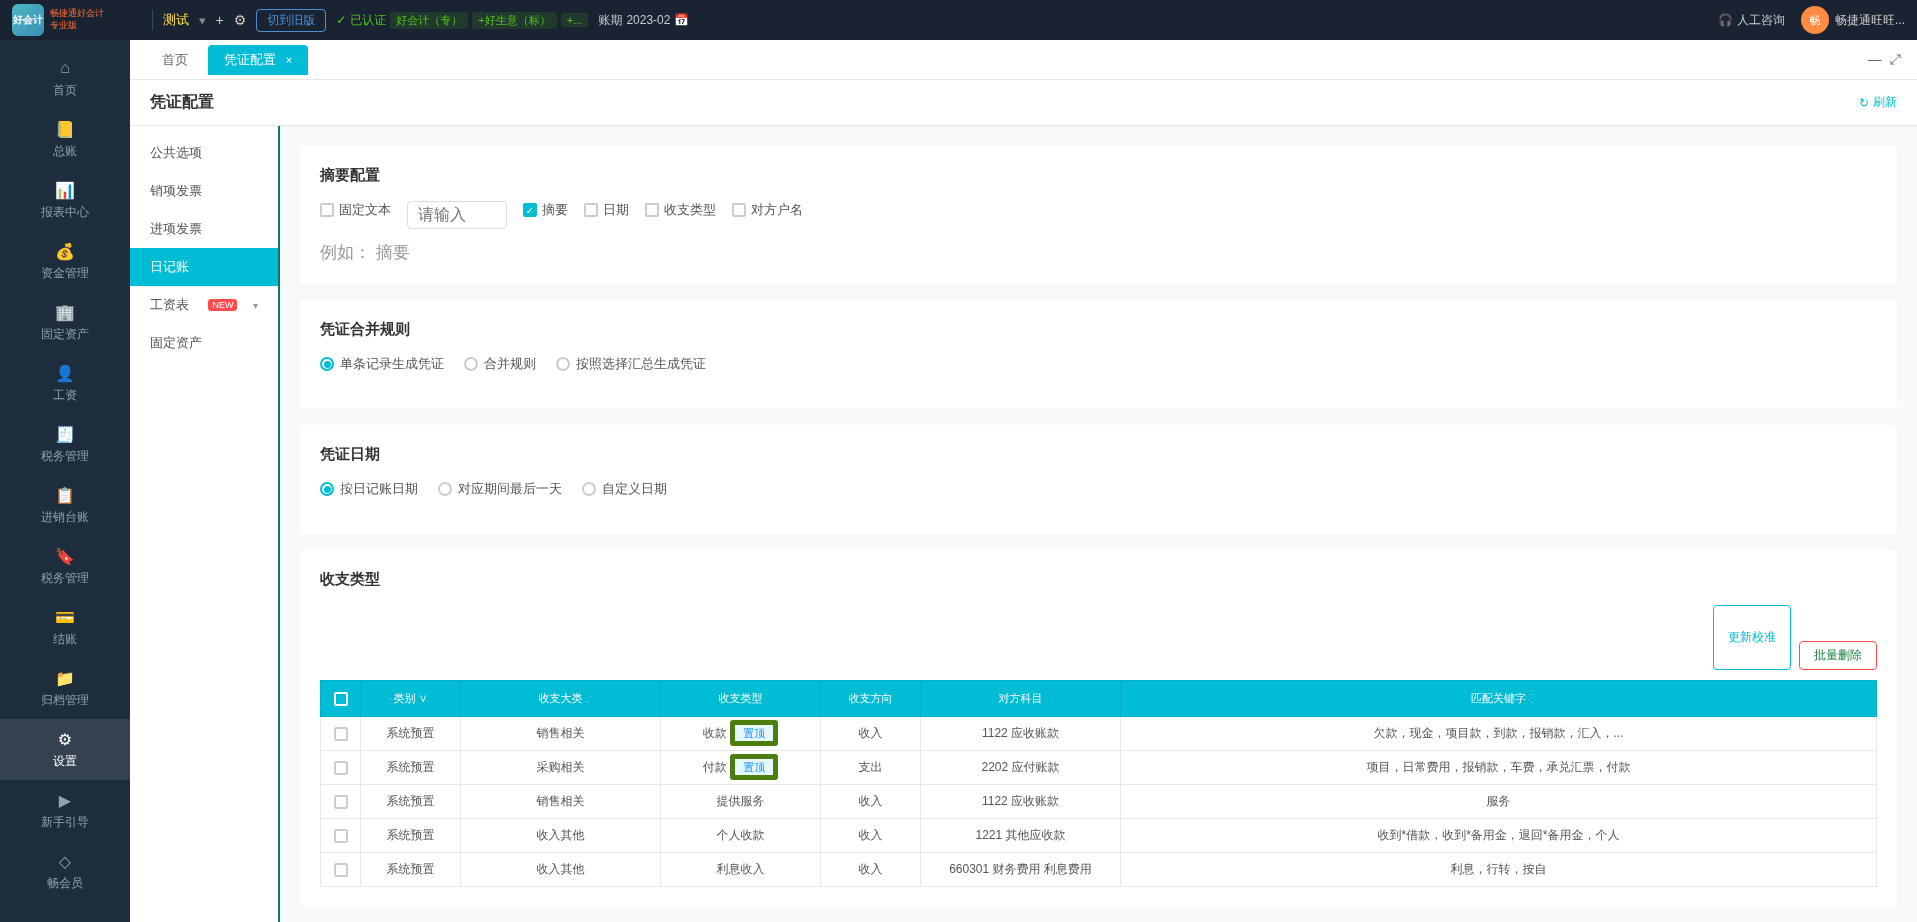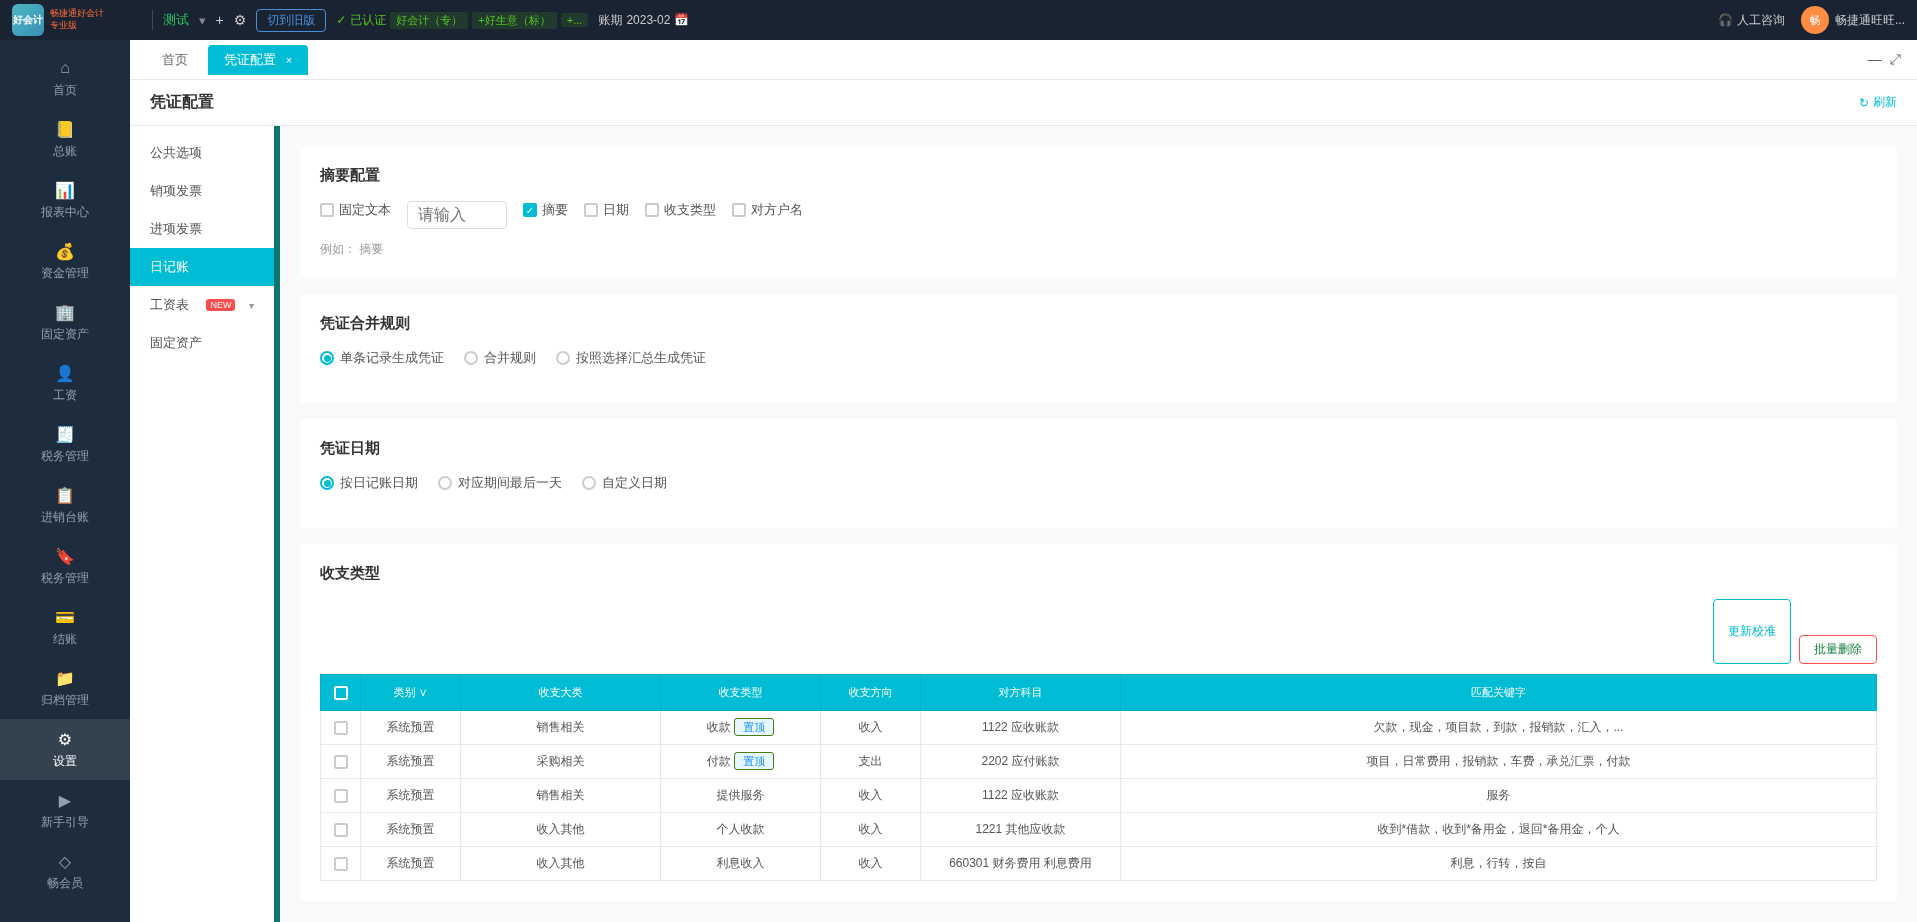--- a/index.html
+++ b/index.html
@@ -5,21 +5,21 @@
     * { margin: 0; padding: 0; box-sizing: border-box; }
     body { font-family: 'Microsoft YaHei', sans-serif; font-size: 13px; background: #f0f2f5; color: #333; width: 1917px; min-height: 922px; overflow-x: hidden; }
 
     
     .topbar { height: 40px; background: #1a2332; display: flex; align-items: center; padding: 0 12px; gap: 10px; color: #ccc; }
     .topbar-logo { display: flex; align-items: center; gap: 6px; width: 130px; }
     .logo-icon { width: 32px; height: 32px; background: linear-gradient(135deg, #4cb8c4, #3a8fb5); border-radius: 6px; display: flex; align-items: center; justify-content: center; color: white; font-size: 10px; font-weight: bold; }
     .logo-text { color: white; font-size: 12px; line-height: 1.3; }
     .logo-text span { display: block; color: #ff6b35; font-size: 9px; }
     .topbar-divider { width: 1px; height: 20px; background: #3a4a5c; }
-    .topbar-company { color: #22c55e; font-size: 13px; }
+    .topbar-company { color: #fde047; font-size: 13px; }
     .topbar-arrow { color: #888; cursor: pointer; }
     .topbar-btn-switch { background: transparent; border: 1px solid #4a90d9; color: #4a90d9; padding: 2px 10px; border-radius: 4px; cursor: pointer; font-size: 12px; }
     .topbar-tag { display: flex; align-items: center; gap: 4px; color: #52c41a; font-size: 12px; }
     .topbar-tag-item { background: rgba(82,196,26,0.15); color: #52c41a; padding: 1px 6px; border-radius: 3px; font-size: 11px; }
     .topbar-period { color: #ccc; font-size: 12px; display: flex; align-items: center; gap: 4px; }
     .topbar-right { margin-left: auto; display: flex; align-items: center; gap: 16px; }
     .topbar-service { color: #ccc; font-size: 12px; cursor: pointer; display: flex; align-items: center; gap: 4px; }
     .topbar-user { display: flex; align-items: center; gap: 6px; cursor: pointer; }
     .user-avatar { width: 28px; height: 28px; border-radius: 50%; background: #ff8c42; display: flex; align-items: center; justify-content: center; color: white; font-size: 11px; }
     .user-name { color: #ccc; font-size: 12px; }
@@ -44,21 +44,21 @@
 
     
     .page-header { background: white; padding: 12px 20px 0; display: flex; align-items: center; justify-content: space-between; border-bottom: 1px solid #e8e8e8; }
     .page-title { font-size: 16px; font-weight: bold; color: #333; padding-bottom: 12px; }
     .refresh-btn { color: #00bcd4; cursor: pointer; font-size: 12px; display: flex; align-items: center; gap: 4px; padding-bottom: 12px; }
 
     
     .content-area { display: flex; flex: 1; overflow: hidden; }
 
     
-    .left-nav { width: 150px; background: white; border-right: 6px solid #0f766e; padding-top: 8px; }
+    .left-nav { width: 150px; background: white; border-right: 2px solid #0f766e; padding-top: 8px; }
     .left-nav-item { padding: 10px 20px; cursor: pointer; font-size: 13px; color: #555; display: flex; align-items: center; justify-content: space-between; }
     .left-nav-item.active { background: #00bcd4; color: white; }
     .new-badge { background: #ff4d4f; color: white; font-size: 9px; padding: 1px 4px; border-radius: 3px; margin-left: 4px; }
 
     
     .right-content { flex: 1; padding: 20px; overflow-y: auto; background: #f8f9fa; }
 
     
     .section { background: white; padding: 20px; margin-bottom: 16px; border-radius: 4px; }
     .section-title { font-size: 15px; font-weight: bold; color: #333; margin-bottom: 16px; }
@@ -70,34 +70,34 @@
     .radio-circle.checked { border-color: #00bcd4; }
     .radio-circle.checked::after { content: ''; width: 7px; height: 7px; border-radius: 50%; background: #00bcd4; display: block; }
 
     
     .checkbox-group { display: flex; gap: 16px; align-items: flex-start; flex-wrap: wrap; margin-bottom: 12px; }
     .checkbox-item { display: flex; align-items: center; gap: 5px; cursor: pointer; font-size: 13px; color: #555; }
     .checkbox-box { width: 14px; height: 14px; border: 2px solid #ccc; border-radius: 2px; display: flex; align-items: center; justify-content: center; }
     .checkbox-box.checked { background: #00bcd4; border-color: #00bcd4; color: white; font-size: 10px; }
     .checkbox-input { border: 1px solid #ddd; border-radius: 4px; padding: 4px 10px; font-size: 16px; color: #999; width: 100px; }
 
-    .example-text { color: #00bcd4; font-size: 12px; margin-top: 0; }
+    .example-text { color: #00bcd4; font-size: 17px; margin-top: 0; }
     .example-text span { color: #999; }
 
     
     .table-header-row { display: flex; justify-content: flex-end; gap: 8px; margin-bottom: 10px; }
     .table-action-btn { padding: 5px 14px; border-radius: 4px; cursor: pointer; font-size: 12px; border: 1px solid; }
     .btn-update { background: white; border-color: #00bcd4; color: #00bcd4; }
     .btn-delete { background: white; border-color: #ff4d4f; color: #15803d; margin-top: 36px; }
 
     .data-table { width: 100%; border-collapse: collapse; }
     .data-table th { background: #00bcd4; color: white; padding: 10px 12px; text-align: center; font-size: 11px; font-weight: normal; border: 1px solid #00afc7; }
     .data-table td { padding: 8px 12px; text-align: center; font-size: 12px; border: 1px solid #e8e8e8; color: #555; background: white; }
     .th-checkbox { width: 40px; }
-    .tag-reset { background: #e6f7ff; color: #1890ff; border: 1px solid #4d7c0f; border-radius: 3px; padding: 2px 8px; font-size: 11px; cursor: pointer; }
+    .tag-reset { background: #e6f7ff; color: #1890ff; border: 5px solid #4d7c0f; border-radius: 3px; padding: 2px 8px; font-size: 11px; cursor: pointer; }
     .td-left { text-align: left; }
 
     .col-category { width: 100px; }
     .col-major { width: 200px; margin-top: 9px; }
     .col-type { width: 160px; }
     .col-direction { width: 100px; }
     .col-account { width: 200px; }
     .col-keyword { flex: 1; }
   </style>
 </head>

